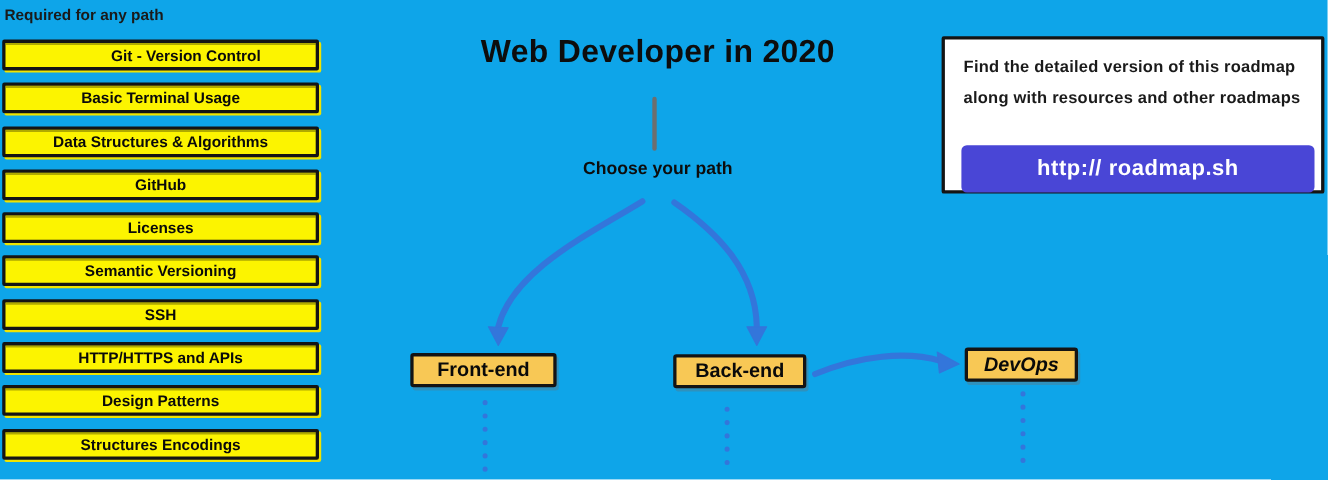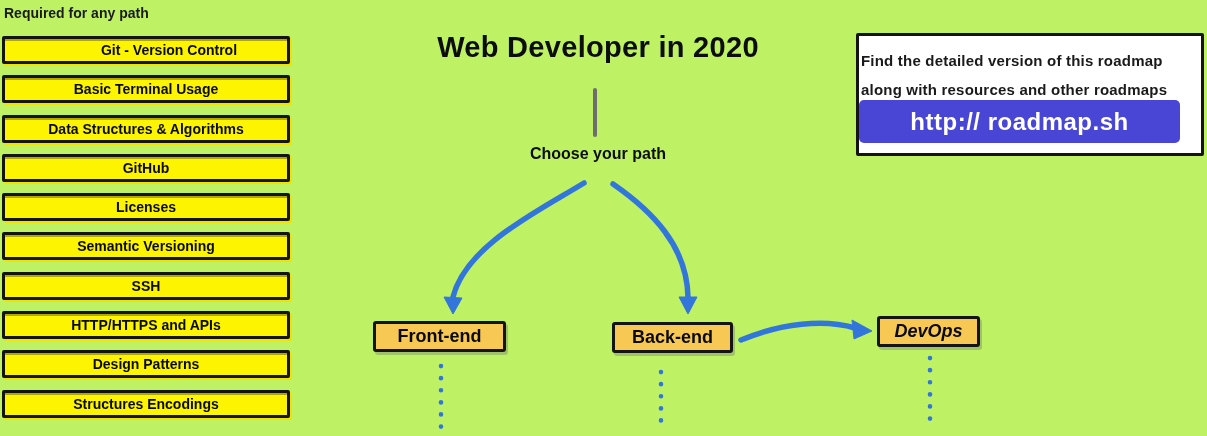--- a/index.html
+++ b/index.html
@@ -10,21 +10,21 @@
     --connector-gray:#6E6E6E;
     --border-black:#141414;
     --text-black:#1A1A1A;
   }
   *{box-sizing:border-box;margin:0;padding:0;}
   html,body{background:#ffffff;}
   body{font-family:"Liberation Sans",sans-serif;color:var(--text-black);}
   .stage{
     position:relative;
     width:1207px;height:436px;
-    background:#bef264;
+    background:#0ea5e9;
     overflow:hidden;
   }
 
   
   .required{position:absolute;left:2px;top:4px;width:288px;}
   .required h2{
     font-size:14px;font-weight:bold;color:var(--text-black);
     margin:0 0 0 2px;line-height:18px;
   }
   .req-box{
@@ -70,33 +70,33 @@
     font-size:18px;font-weight:bold;color:#0a0a0a;
     display:flex;align-items:center;justify-content:center;
     cursor:pointer;
   }
   .frontend{left:373px;top:321px;width:133px;}
   .backend{left:612px;top:322px;width:121px;}
   .devops{left:877px;top:316px;width:103px;font-style:italic;}
 
   
   .info{
-    position:absolute;left:856px;top:33px;width:348px;height:123px;
+    position:absolute;left:856px;top:33px;width:348px;height:143px;
     background:#ffffff;border:3px solid var(--border-black);border-radius:2px;
-    padding:15px 0 0 2px;
+    padding:15px 0 0 17px;
   }
   .info p{
     font-size:15px;font-weight:bold;color:var(--text-black);
     line-height:20px;margin:0;letter-spacing:0.2px;
   }
   .info p + p{margin-top:9px;}
   .btn{
-    display:block;width:321px;height:43px;margin:0 0 0 -2px;
+    display:block;width:321px;height:43px;margin:32px 0 0 -2px;
     background:var(--button-purple);border-radius:5px;
-    color:#ffffff;font-size:24px;font-weight:bold;line-height:43px;
+    color:#ffffff;font-size:20px;font-weight:bold;line-height:43px;
     text-align:center;text-decoration:none;cursor:pointer;
     letter-spacing:0.5px;
   }
 </style>
 </head>
 <body>
 
 <div class="stage">
 
   <section class="required">

